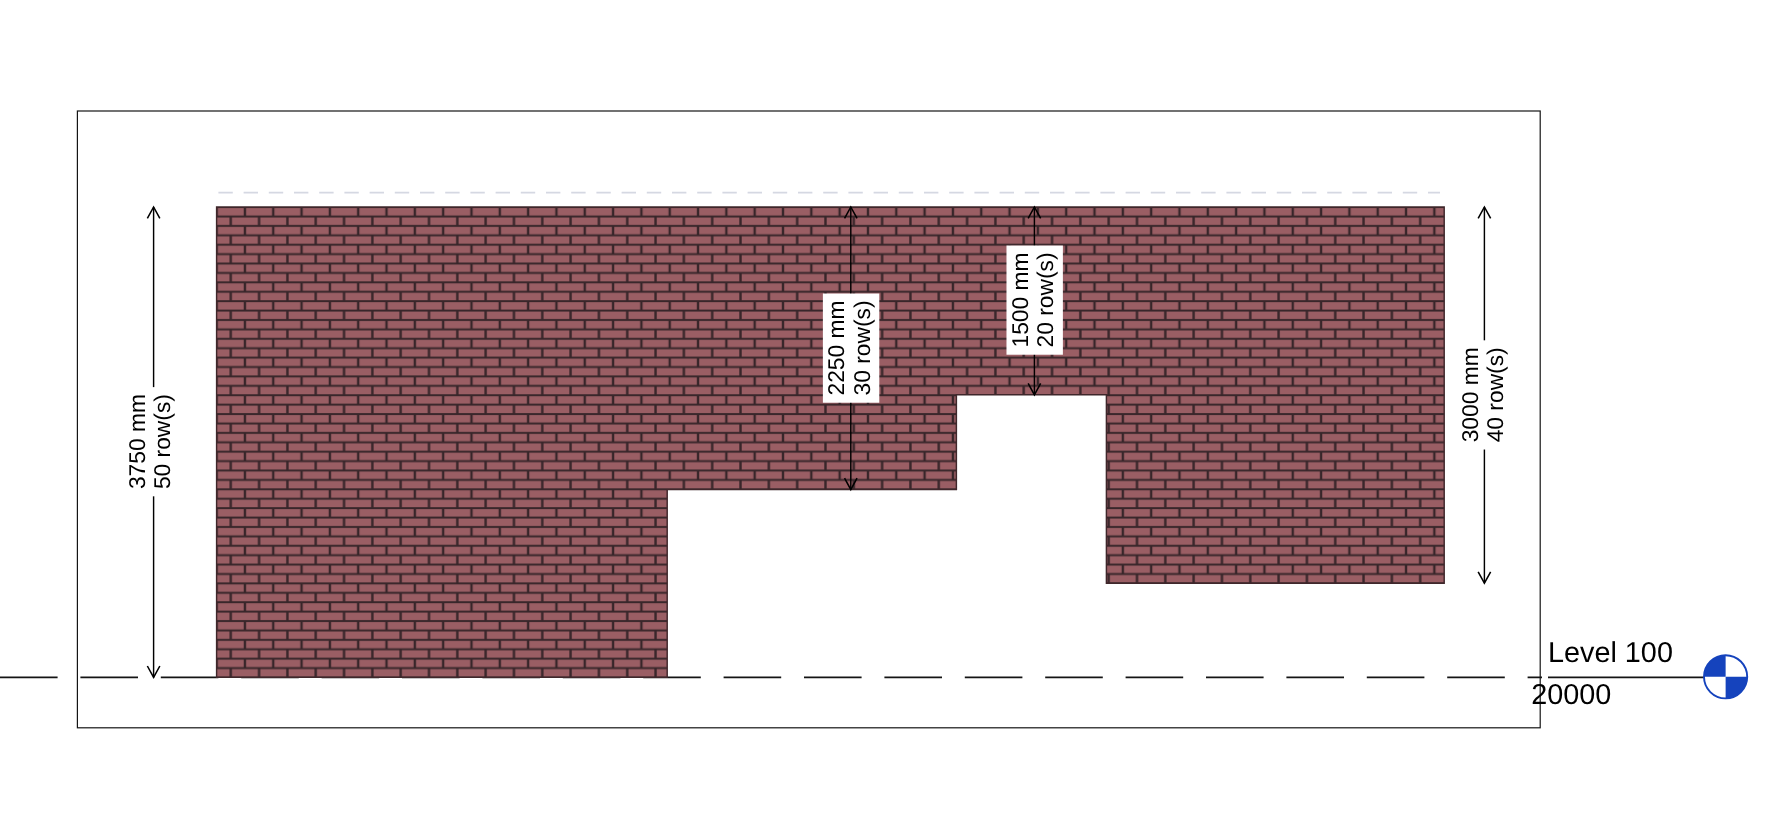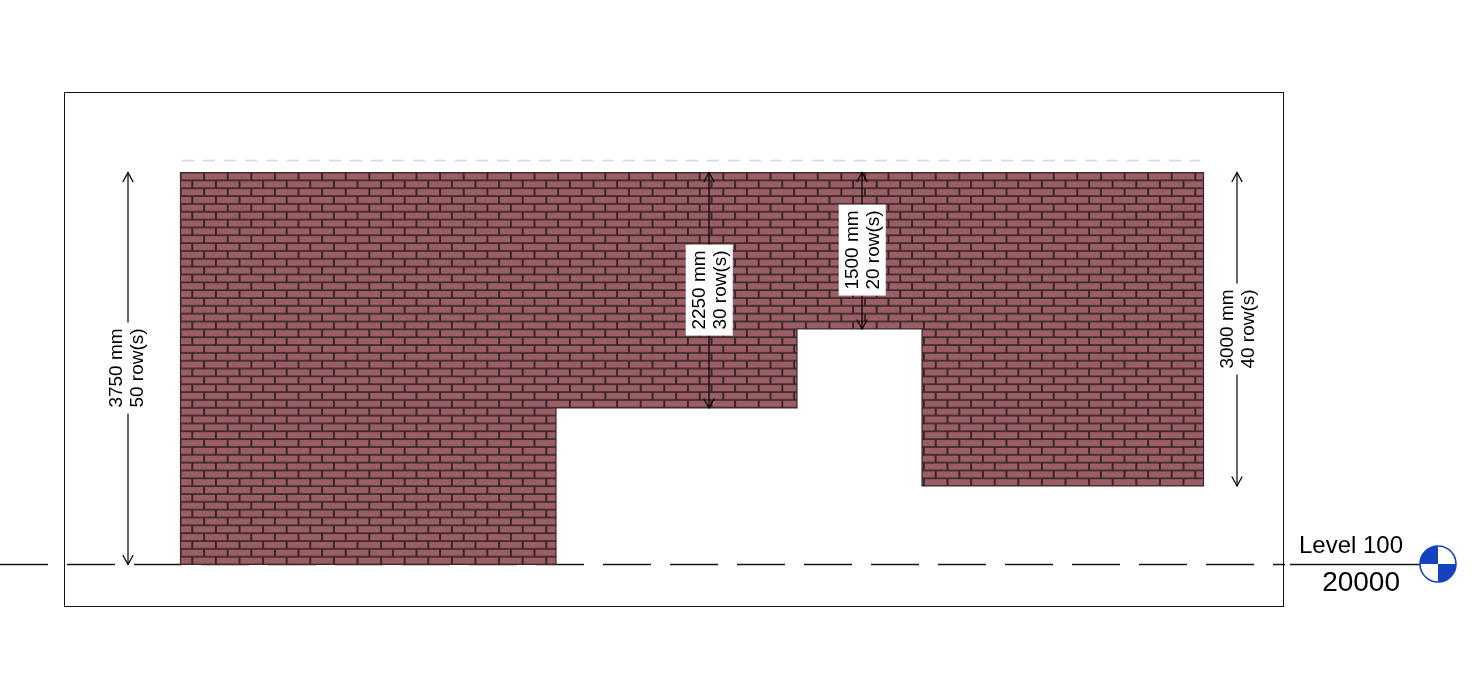--- a/index.html
+++ b/index.html
@@ -32,31 +32,31 @@
     font-size: 19px;
     line-height: 1.12;
     color: #000000;
     white-space: nowrap;
   }
   .dim-label .dim-line { display: block; }
   .level-name {
     position: absolute;
     left: 1290px; top: 532px;
     width: 122px;
-    text-align: center;
+    text-align: left;
     font-size: 24px;
     color: #000000;
     line-height: 1.05;
   }
   .level-elev {
     position: absolute;
     left: 1276px; top: 567px;
     width: 124px;
-    text-align: right;
-    font-size: 28px;
+    text-align: left;
+    font-size: 24px;
     color: #000000;
     line-height: 1.05;
   }
 </style>
 </head>
 <body>
 
 <div class="canvas">
 
   <div class="viewport-border"></div>

